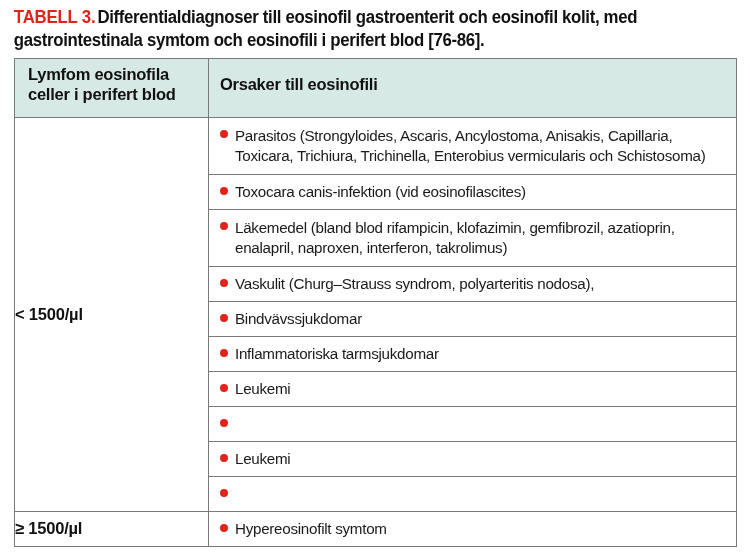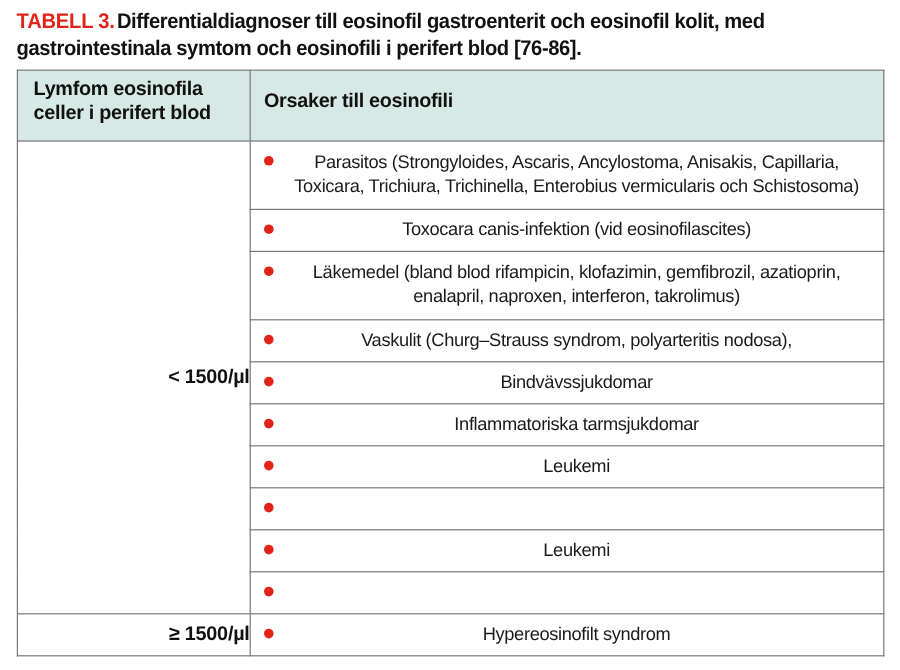--- a/index.html
+++ b/index.html
@@ -73,40 +73,39 @@
     vertical-align: bottom;
   }
   th .th-inner {
     padding: 0 9px 7px 13px;
   }
   th.hdr-b .th-inner {
     padding-left: 11px;
   }
 
   td.level-cell {
-    text-align: right;
+    text-align: left;
     font-size: 16.5px;
     font-weight: bold;
     letter-spacing: -0.2px;
     color: #111111;
     vertical-align: middle;
   }
 
   td.cause-cell {
     font-size: 15.2px;
     line-height: 1.31;
     letter-spacing: -0.28px;
     color: #1a1a1a;
     vertical-align: middle;
   }
   .cause-inner {
     position: relative;
     padding: 7px 10px 7px 26px;
     min-height: 20px;
-    text-align: center;
   }
   .bullet {
     position: absolute;
     left: 11px;
     top: 12px;
     width: 8px;
     height: 8px;
     border-radius: 50%;
     background: #e2231a;
     display: block;
@@ -230,21 +229,21 @@
             <span class="bullet"></span>
           </div>
         </td>
       </tr>
 
       <tr>
         <td class="level-cell">≥ 1500/µl</td>
         <td class="cause-cell">
           <div class="cause-inner">
             <span class="bullet"></span>
-            <span class="cause-text">Hypereosinofilt syndrom</span>
+            <span class="cause-text">Hypereosinofilt symtom</span>
           </div>
         </td>
       </tr>
 
     </tbody>
   </table>
 
 </div>
 
 </body></html>

